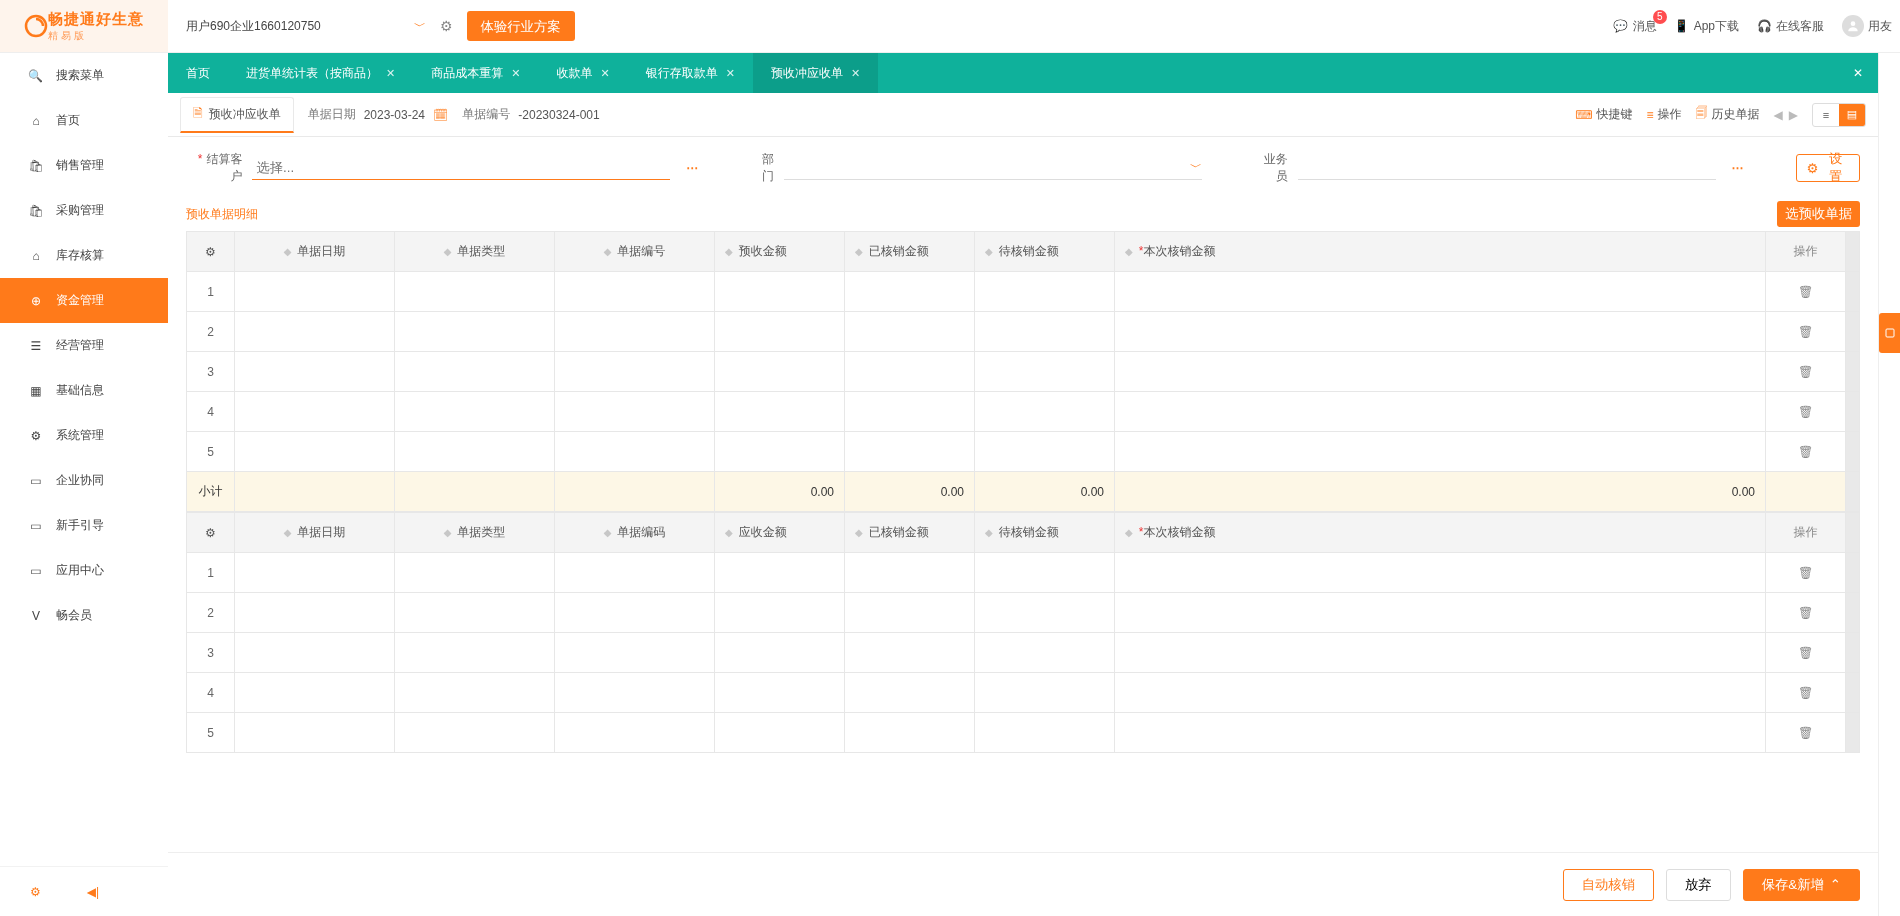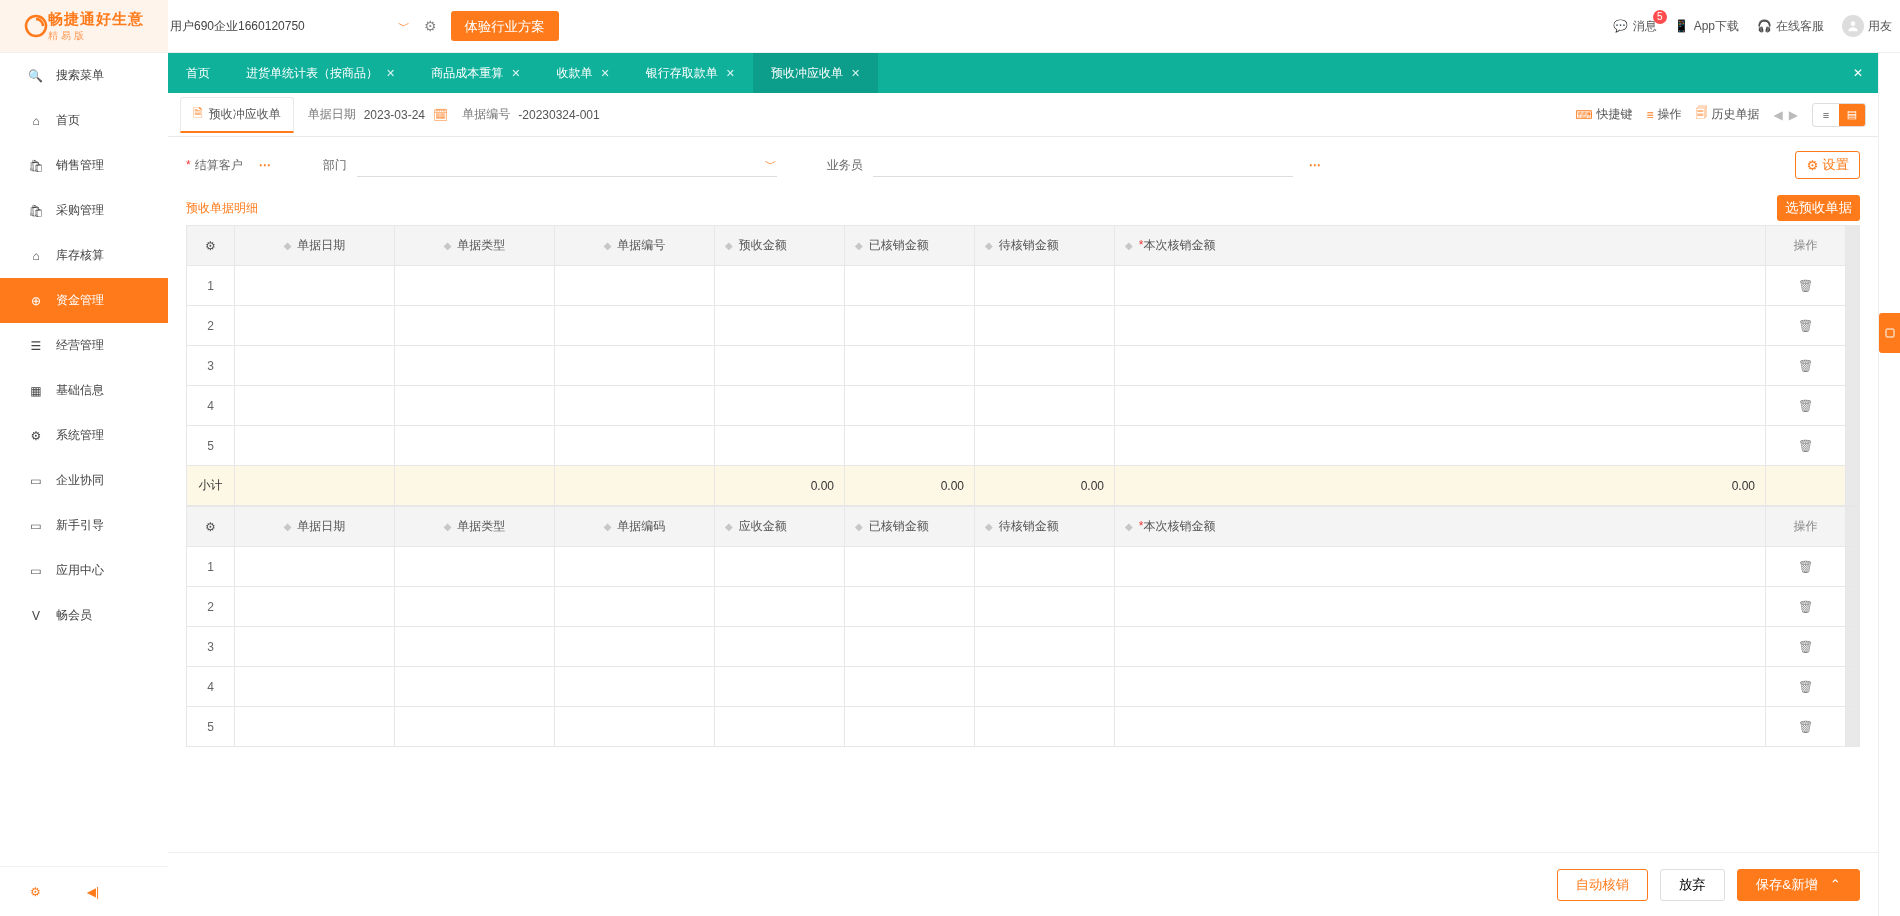--- a/index.html
+++ b/index.html
@@ -6,21 +6,21 @@
 body { font-family: "Microsoft YaHei", Arial, sans-serif; font-size: 12px; color: #333; background: #fff; overflow: hidden; }
 .app { display: flex; flex-direction: column; width: 1900px; height: 916px; }
 
 
 .topbar { height: 53px; display: flex; align-items: center; border-bottom: 1px solid #eee; padding: 0 8px 0 0; }
 .logo-box { width: 168px; display: flex; align-items: center; justify-content: center; gap: 0; height: 100%; background: #fef4ec; }
 .logo-icon { width: 24px; height: 24px; }
 .logo-text { display: flex; flex-direction: column; }
 .logo-text .l1 { color: #ff7a1a; font-size: 15px; font-weight: bold; letter-spacing: 1px; }
 .logo-text .l2 { color: #ff9a56; font-size: 10px; letter-spacing: 3px; }
-.acct { margin-left: 2px; width: 240px; display: flex; align-items: center; color: #444; }
+.acct { margin-left: 18px; width: 240px; display: flex; align-items: center; color: #444; }
 .acct-name { flex: 1; }
 .chev { color: #ff7a1a; margin-left: 8px; }
 .gear-top { color: #888; margin: 0 14px; font-size: 14px; }
 .exp-btn { background: #ff7a1a; color: #fff; border: none; height: 30px; padding: 7px 14px; border-radius: 3px; cursor: pointer; }
 .spacer { flex: 1; }
 .top-right { display: flex; align-items: center; gap: 18px; color: #555; }
 .top-right .item { display: flex; align-items: center; gap: 4px; cursor: pointer; position: relative; }
 .badge { position: absolute; top: -8px; right: -10px; background: #ff4d4f; color: #fff; border-radius: 10px; min-width: 14px; height: 14px; font-size: 10px; display: flex; align-items: center; justify-content: center; padding: 0 3px; }
 .avatar { width: 22px; height: 22px; border-radius: 50%; background: #ddd; display: flex; align-items: center; justify-content: center; color: #fff; }
 
@@ -88,21 +88,21 @@
 .subtotal .lbl { text-align:center; }
 .amount { text-align:right; }
 .trash { cursor:pointer; }
 .gear-cell { text-align:center; width:48px; }
 .tbl .scrollcol { width:14px; padding:0; background:#e9e9e9; }
 
 
 .footer { position:absolute; bottom:0; left:168px; right:22px; height:64px; border-top:1px solid #eee; display:flex; align-items:center; justify-content:flex-end; gap:12px; padding:0 18px; background:#fff; }
 .btn { height:32px; padding:0 18px; border-radius:3px; cursor:pointer; border:1px solid #ddd; background:#fff; }
 .btn.ghost-or { border-color:#ff7a1a; color:#ff7a1a; }
-.btn.primary { background:#ff7a1a; color:#fff; border-color:#ff7a1a; display:flex; align-items:center; gap:12px; }
+.btn.primary { background:#ff7a1a; color:#fff; border-color:#ff7a1a; display:flex; align-items:center; gap:6px; }
 
 
 .scroll { overflow-y:auto; height: calc(100% - 40px - 44px - 48px); padding-bottom:60px; }
 
 
 .i { font-style: normal; font-family: inherit; }
 svg { display:block; }
 .lbl-col { color:#666;text-align:right; }
 </style>
 </head>
@@ -286,20 +286,21 @@
             <div class="vs active">▤</div>
           </div>
         </div>
       </div>
 
       <div class="scroll">
 
         <div class="filters">
           <div class="fld">
             <span class="lbl-col"><span class="req">*</span><span>结算客户</span></span>
+            <input type="text" placeholder="选择..." style="">
             <span class="dots">⋯</span>
           </div>
           <div class="fld">
             <span class="lbl-col">部门</span>
             <div class="plain">
                 <span class="i" style="color:#ff7a1a">﹀</span>
               </div>
           </div>
           <div class="fld">
             <span class="lbl-col">业务员</span>

